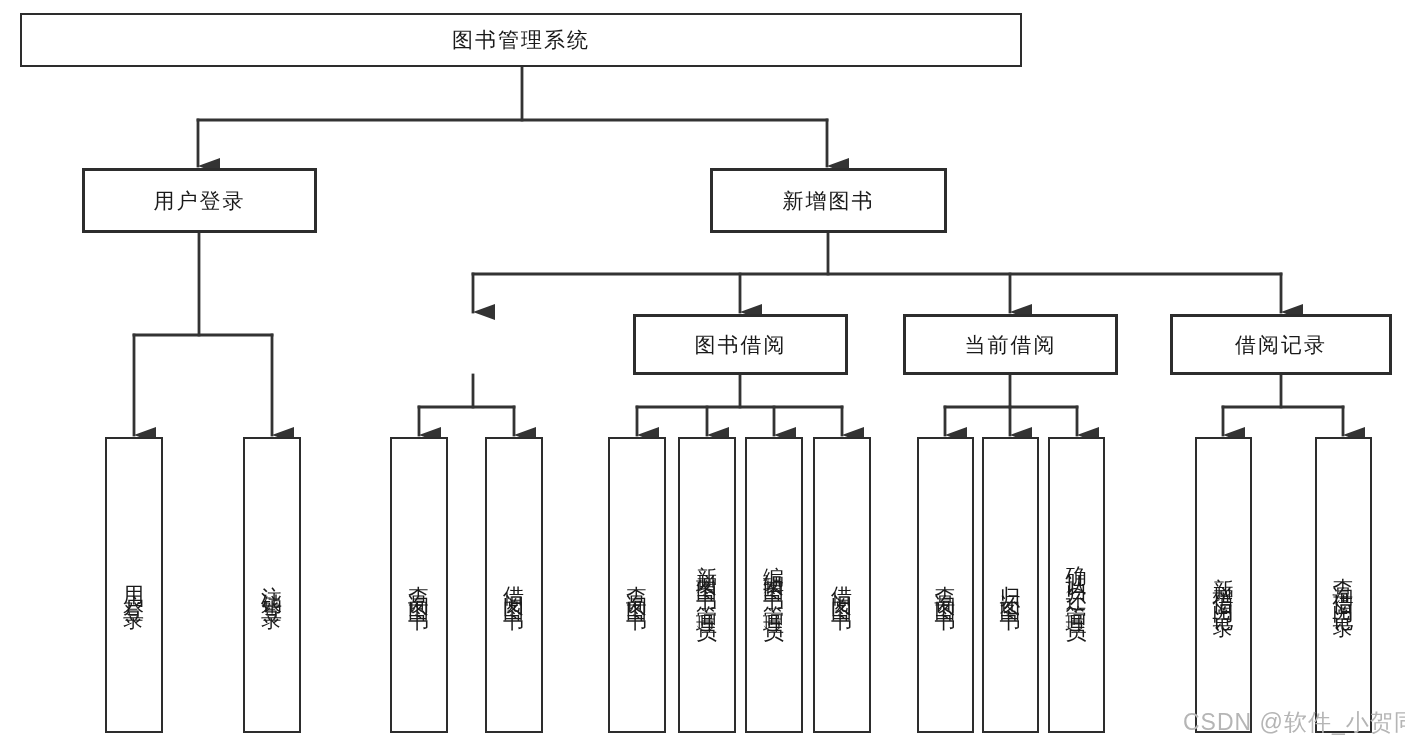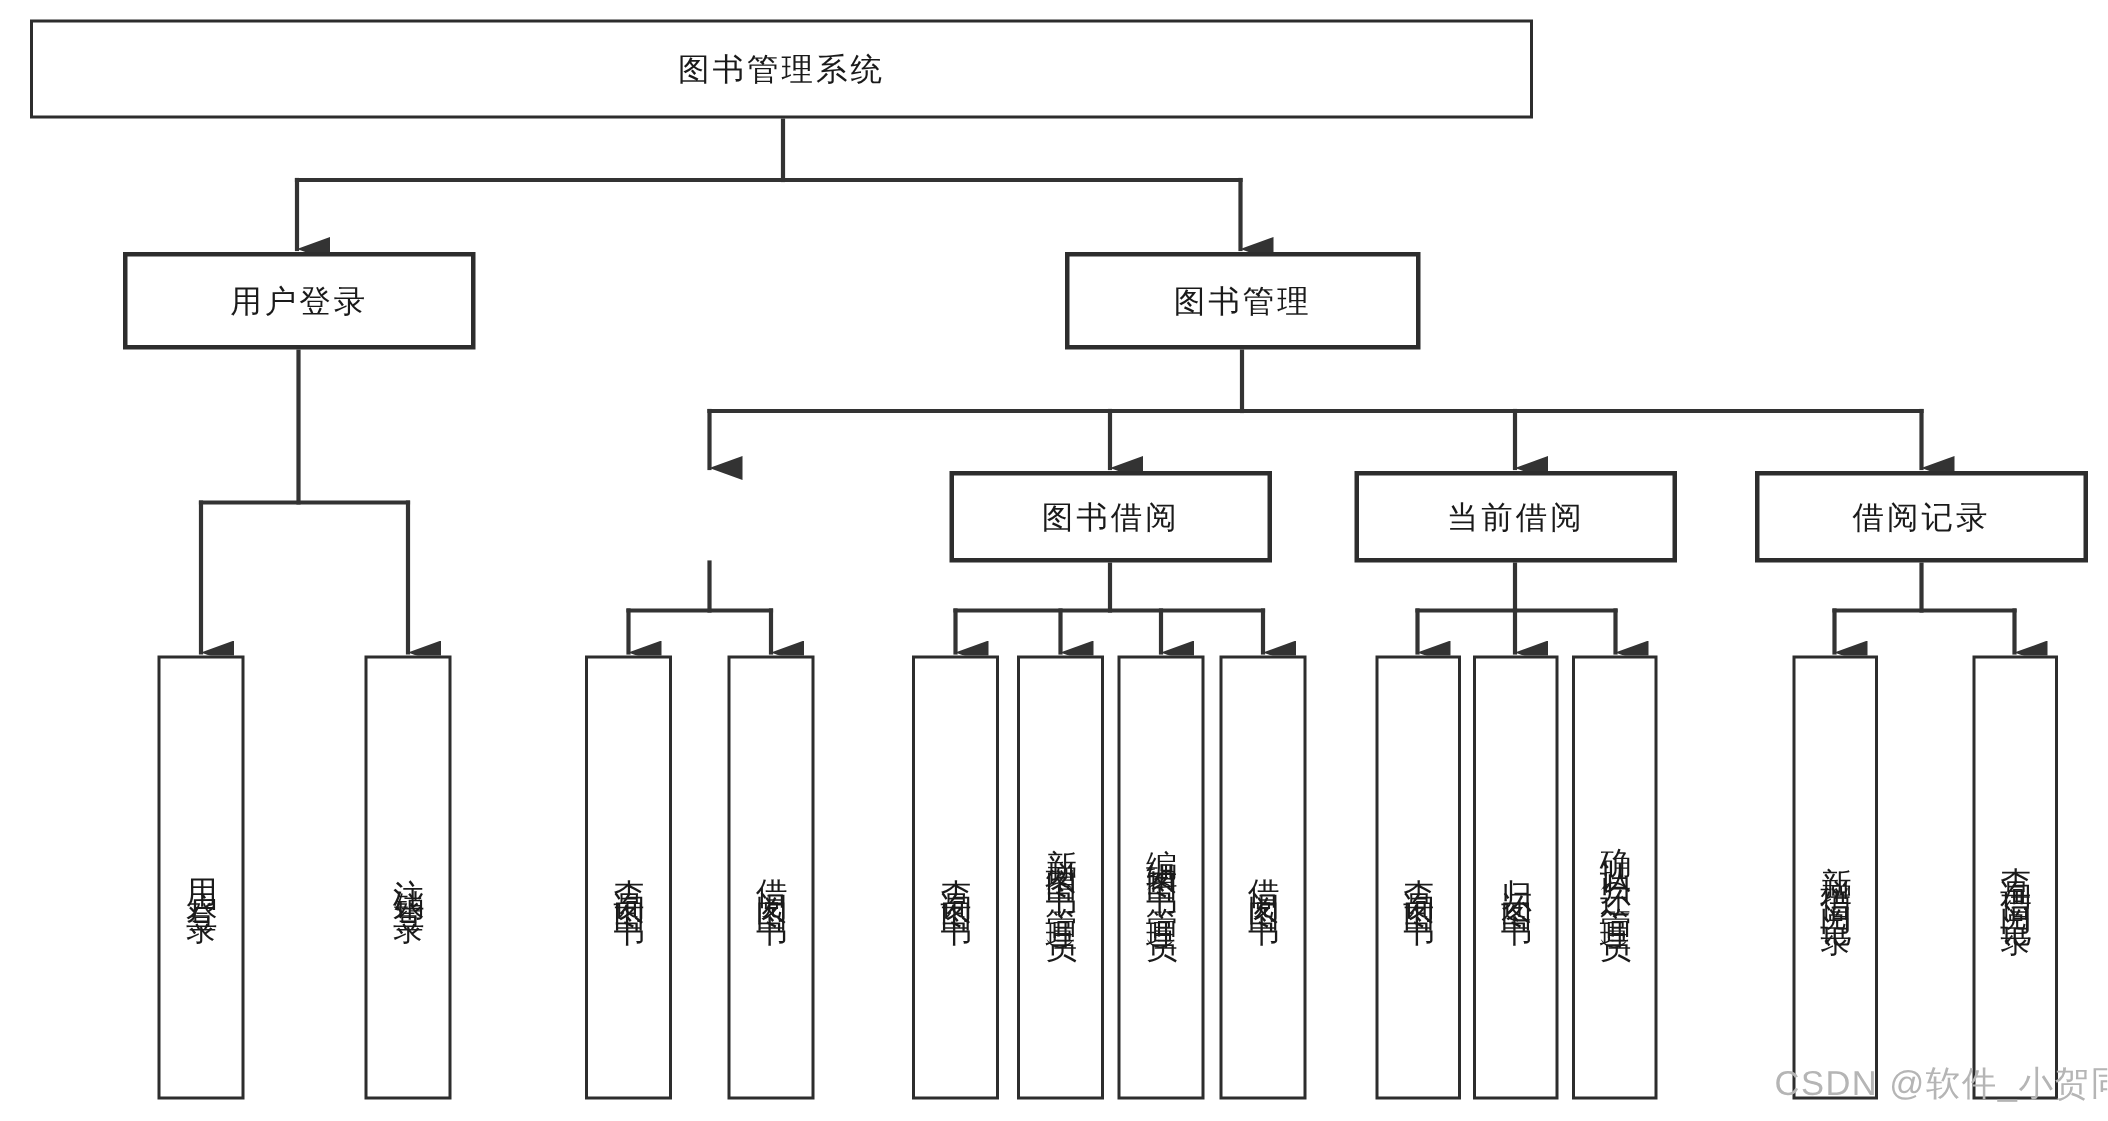--- a/index.html
+++ b/index.html
@@ -86,24 +86,24 @@
       <path d="M1010,407 V435" marker-end="url(#arrow)"></path>
       <path d="M1077,407 V435" marker-end="url(#arrow)"></path>
 
       <path d="M1281,375 V407"></path>
       <path d="M1223,407 H1343"></path>
       <path d="M1223,407 V435" marker-end="url(#arrow)"></path>
       <path d="M1343,407 V435" marker-end="url(#arrow)"></path>
     </g>
   </svg>
 
-  <div class="box root" style="left:20px;top:13px;width:1002px;height:66px;">图书管理系统</div>
+  <div class="box root" style="left:20px;top:13px;width:1002px;height:54px;">图书管理系统</div>
 
   <div class="box" style="left:82px;top:168px;width:235px;height:65px;">用户登录</div>
-  <div class="box" style="left:710px;top:168px;width:237px;height:65px;">图书管理</div>
+  <div class="box" style="left:710px;top:168px;width:237px;height:65px;">新增图书</div>
 
   <div class="box" style="left:633px;top:314px;width:215px;height:61px;">图书借阅</div>
   <div class="box" style="left:903px;top:314px;width:215px;height:61px;">当前借阅</div>
   <div class="box" style="left:1170px;top:314px;width:222px;height:61px;">借阅记录</div>
 
   <div class="box vbox" style="left:105px;top:437px;width:58px;height:296px;">用户登录</div>
   <div class="box vbox" style="left:243px;top:437px;width:58px;height:296px;">注销登录</div>
 
   <div class="box vbox" style="left:390px;top:437px;width:58px;height:296px;">查询图书</div>
   <div class="box vbox" style="left:485px;top:437px;width:58px;height:296px;">借阅图书</div>

